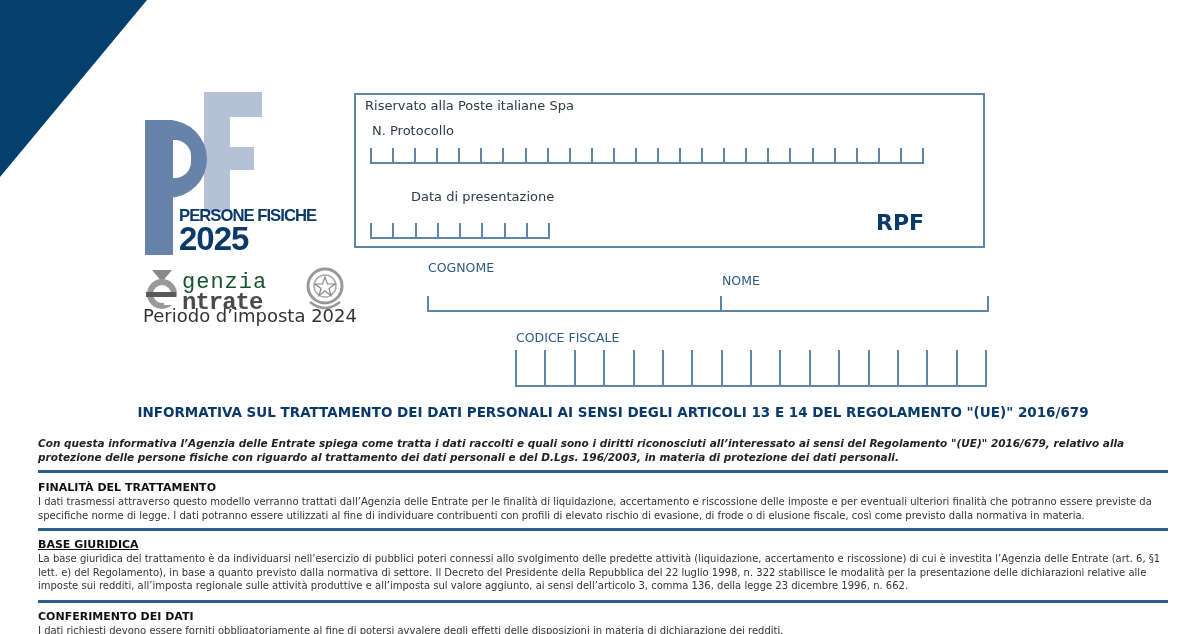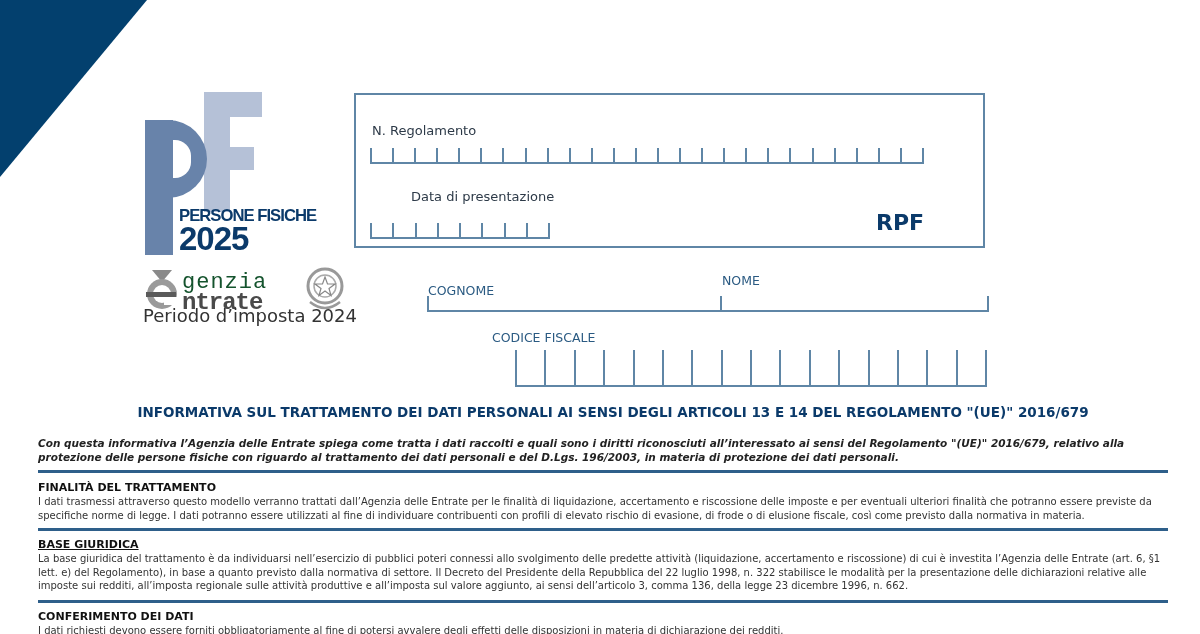--- a/index.html
+++ b/index.html
@@ -72,21 +72,22 @@
   <svg class="emblem" viewBox="0 0 46 48">
     <circle cx="23" cy="22" r="17" fill="none" stroke="#999" stroke-width="3"></circle>
     <circle cx="23" cy="22" r="11" fill="none" stroke="#aaa" stroke-width="1.5"></circle>
     <polygon points="23,13 25.5,20 33,20 27,24.5 29,31.5 23,27 17,31.5 19,24.5 13,20 20.5,20" fill="none" stroke="#888" stroke-width="1.2"></polygon>
     <path d="M8 38 Q23 50 38 38" fill="none" stroke="#999" stroke-width="2.5"></path>
   </svg>
 </div>
 <div class="periodo">Periodo d’imposta 2024</div>
 
 <div class="reserved">
-  <div class="lbl" style="left:16px; top:28px;">N. Regolamento</div>
+  <div class="lbl" style="left:9px; top:3px;">Riservato alla Poste italiane Spa</div>
+  <div class="lbl" style="left:16px; top:28px;">N. Protocollo</div>
   <div class="comb" style="left:14px; top:53px; width:554px;">
     <div class="cell"></div>
       <div class="cell"></div>
       <div class="cell"></div>
       <div class="cell"></div>
       <div class="cell"></div>
     <div class="cell"></div>
       <div class="cell"></div>
       <div class="cell"></div>
       <div class="cell"></div>
@@ -114,26 +115,26 @@
       <div class="cell"></div>
       <div class="cell"></div>
     <div class="cell"></div>
       <div class="cell"></div>
       <div class="cell"></div>
       <div class="cell"></div>
   </div>
   <div class="rpf">RPF</div>
 </div>
 
-<div class="caps-lbl" style="left:428px; top:283px;">COGNOME</div>
+<div class="caps-lbl" style="left:428px; top:260px;">COGNOME</div>
 <div class="caps-lbl" style="left:722px; top:273px;">NOME</div>
 <div class="line-field" style="left:427px; top:296px; width:293px; border-right:none;"></div>
 <div class="line-field" style="left:720px; top:296px; width:265px;"></div>
 
-<div class="caps-lbl" style="left:492px; top:330px;">CODICE FISCALE</div>
+<div class="caps-lbl" style="left:516px; top:330px;">CODICE FISCALE</div>
 <div class="comb" style="left:515px; top:350px; width:472px; height:35px;">
   <div class="cell"></div>
     <div class="cell"></div>
     <div class="cell"></div>
     <div class="cell"></div>
   <div class="cell"></div>
     <div class="cell"></div>
     <div class="cell"></div>
     <div class="cell"></div>
   <div class="cell"></div>

